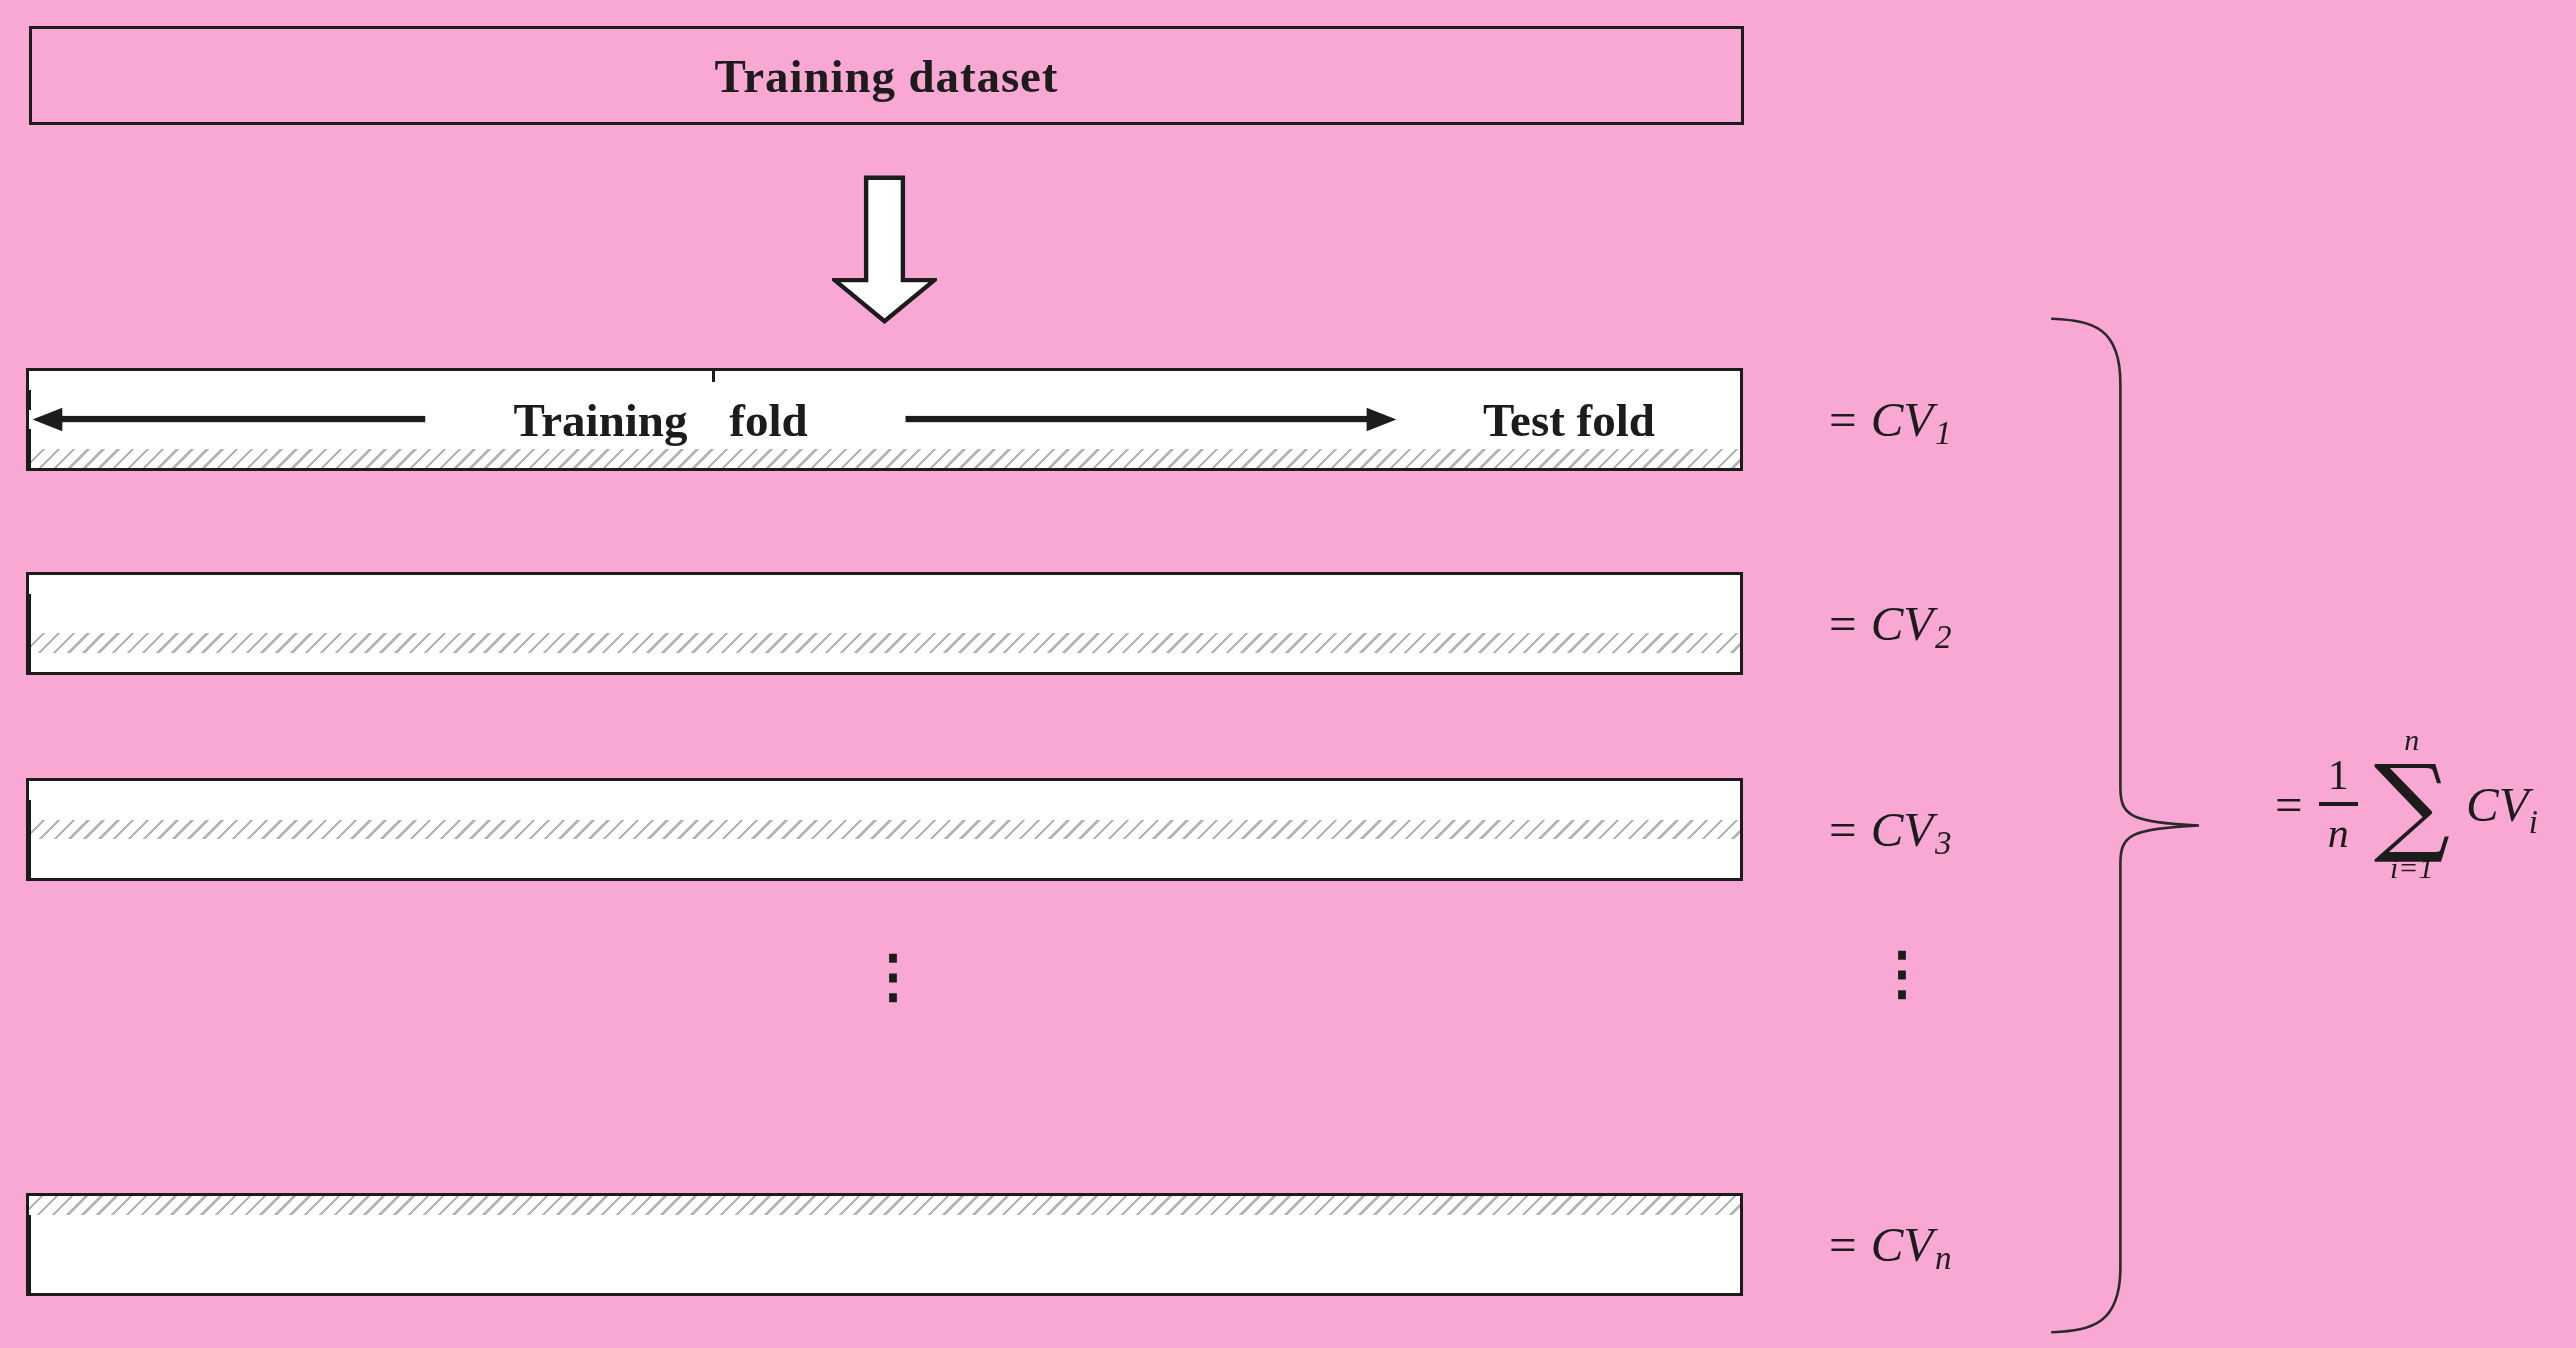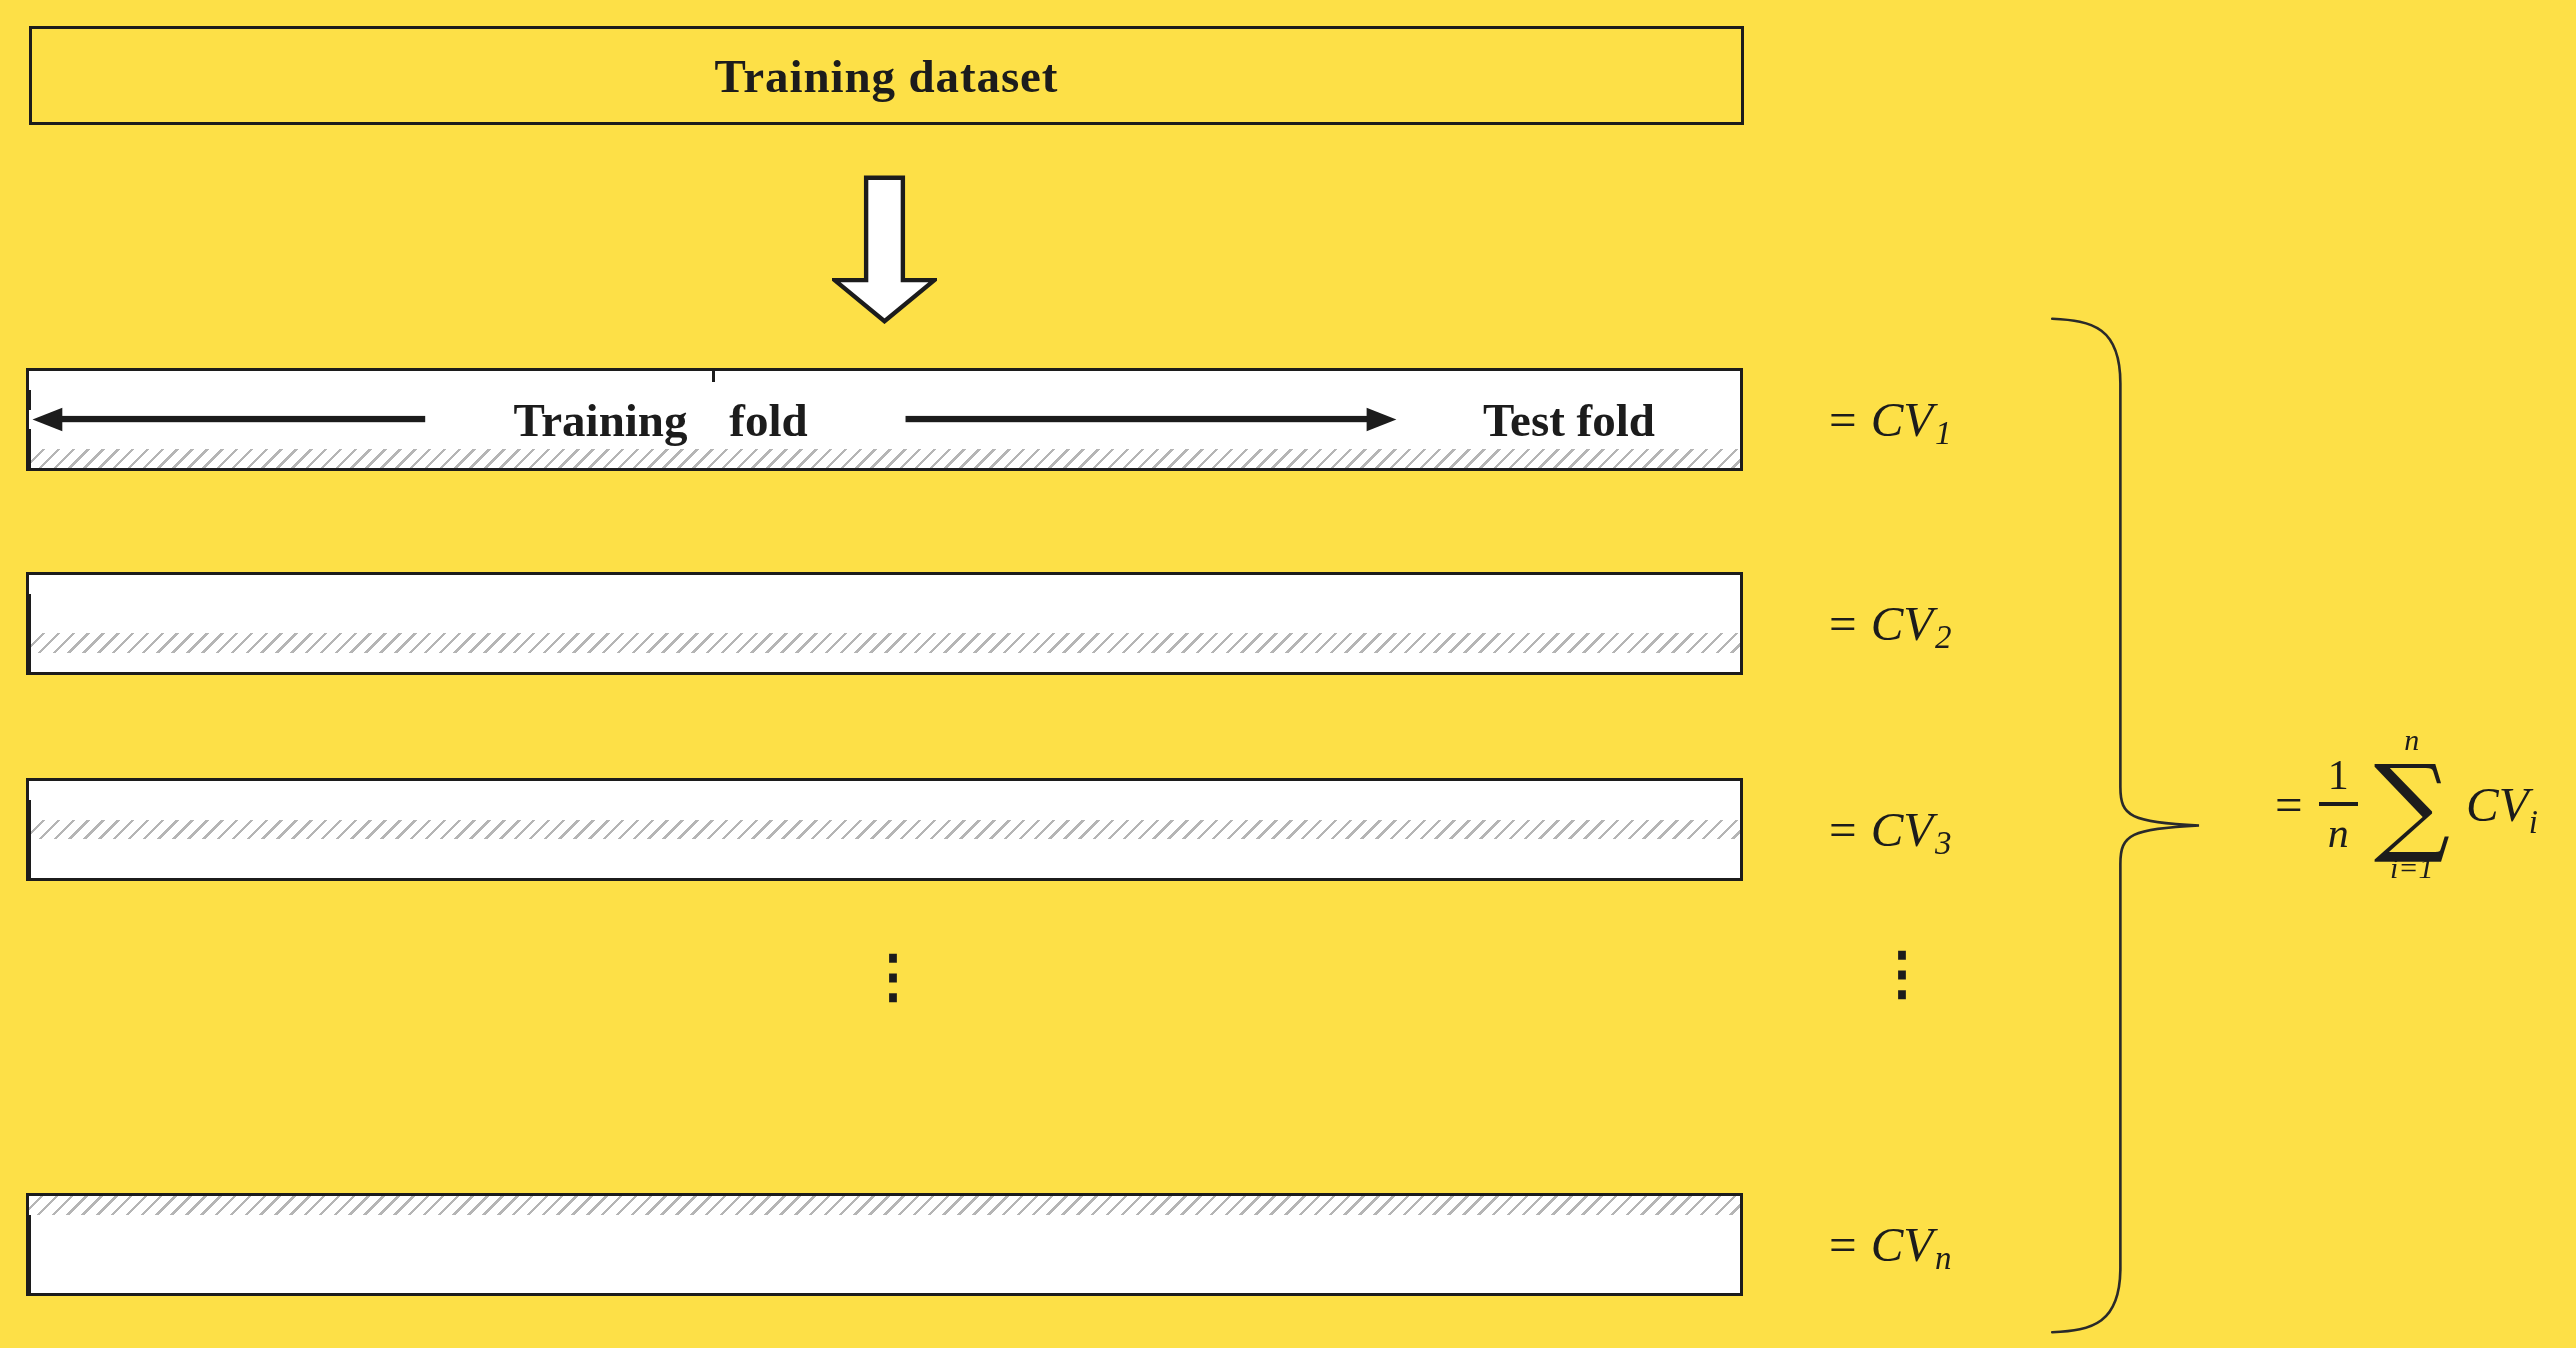--- a/index.html
+++ b/index.html
@@ -1,17 +1,17 @@
 <!DOCTYPE html>
 <html style="font-size:14px"><head>
 <meta charset="utf-8">
 <style>
   html,body { margin:0; padding:0; background:#ffffff; }
   .page {
-    position:relative; width:2576px; height:1348px; background:#fde047;
+    position:relative; width:2576px; height:1348px; background:#f9a8d4;
     font-family:"Liberation Serif", serif; color:var(--ink,#1c1c1c); overflow:hidden;
   }
 
   
   .dataset-box {
     position:absolute; left:29px; top:26px; width:1715px; height:99px;
     border:3.5px solid var(--ink,#1c1c1c); box-sizing:border-box;
     display:flex; align-items:center; justify-content:center;
     font-size:47px; font-weight:bold; letter-spacing:0.9px;
   }

